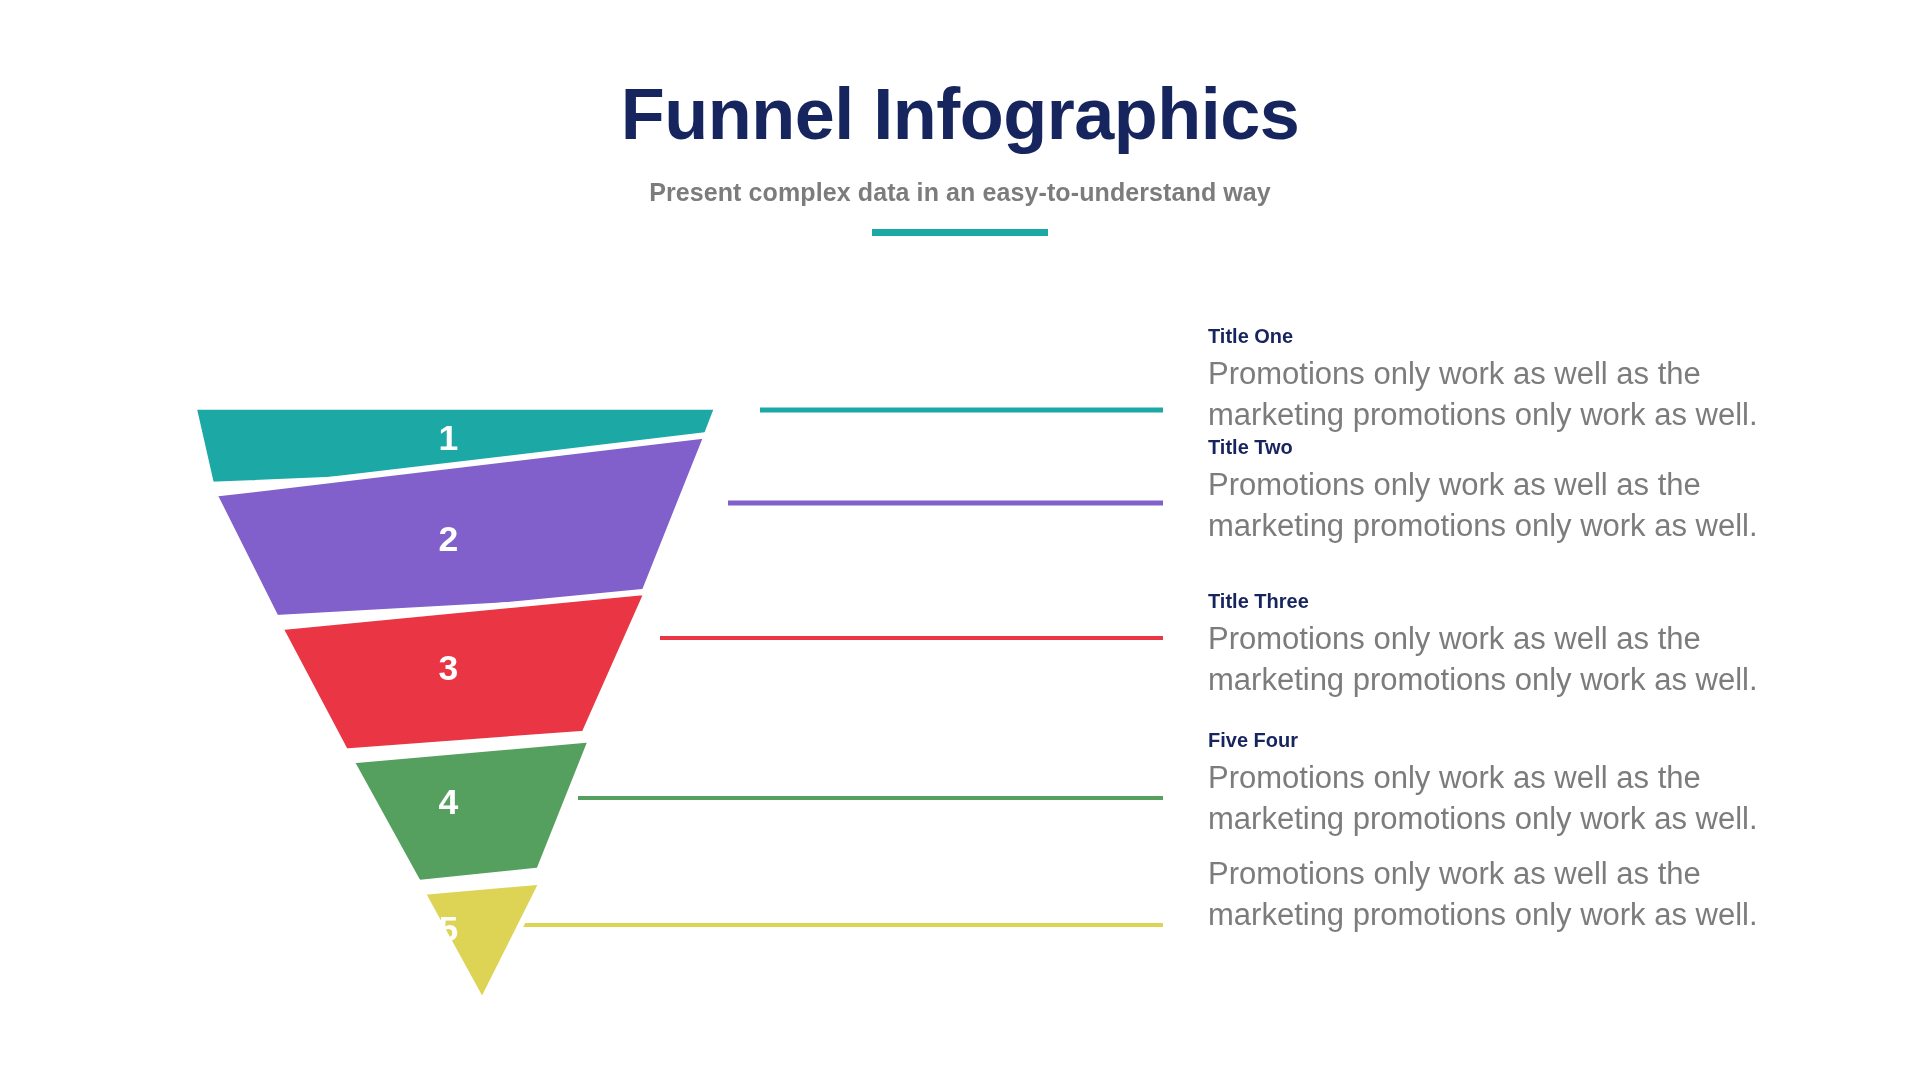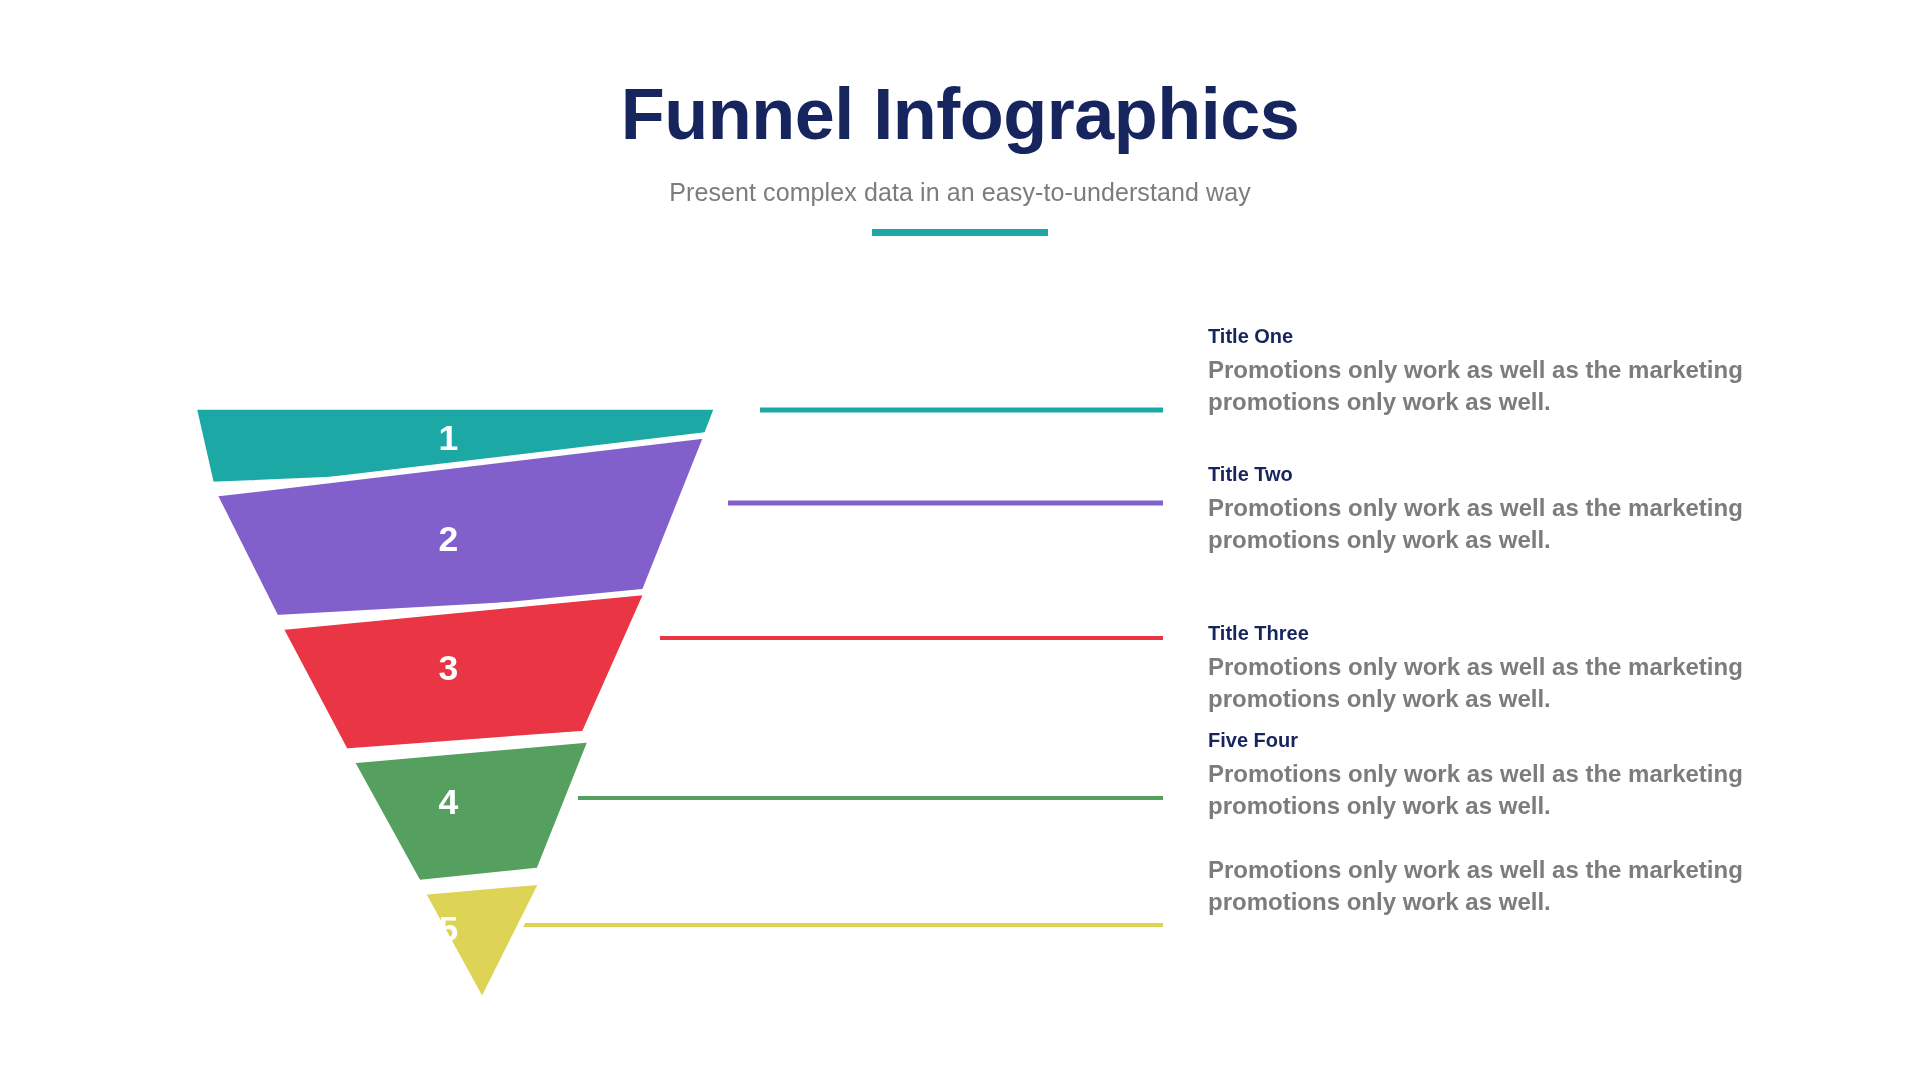--- a/index.html
+++ b/index.html
@@ -17,21 +17,21 @@
     margin-top:78px;
     font-size:72px;
     font-weight:700;
     letter-spacing:-0.5px;
     color:#17255E;
     line-height:1.0;
   }
   .page-subtitle {
     margin-top:28px;
     font-size:25px;
-    font-weight:400;
+    font-weight:700;
     color:#7C7C7C;
     letter-spacing:0.1px;
   }
   .title-rule {
     margin:22px auto 0 auto;
     width:176px; height:7px;
     background:#1CA9A6;
   }
 
   
@@ -57,29 +57,29 @@
   .items { position:absolute; left:1208px; top:0; width:600px; height:1080px; }
   .item { position:absolute; left:0; width:580px; }
   .item-title {
     font-size:20px;
     font-weight:700;
     color:#17255E;
     line-height:1.15;
     margin-bottom:6px;
   }
   .item-desc {
-    font-size:24px;
-    font-weight:700;
+    font-size:31px;
+    font-weight:400;
     color:#7C7C7C;
     line-height:1.32;
     max-width:560px;
   }
   .i0 { top:325px; }
-  .i1 { top:463px; }
-  .i2 { top:590px;margin-top:32px; }
+  .i1 { top:436px; }
+  .i2 { top:590px; }
   .i3 { top:729px; }
   .i4 { top:854px; }
 </style>
 </head>
 <body>
 
 <div class="slide">
 
   <div class="header">
     <div class="page-title">Funnel Infographics</div>

